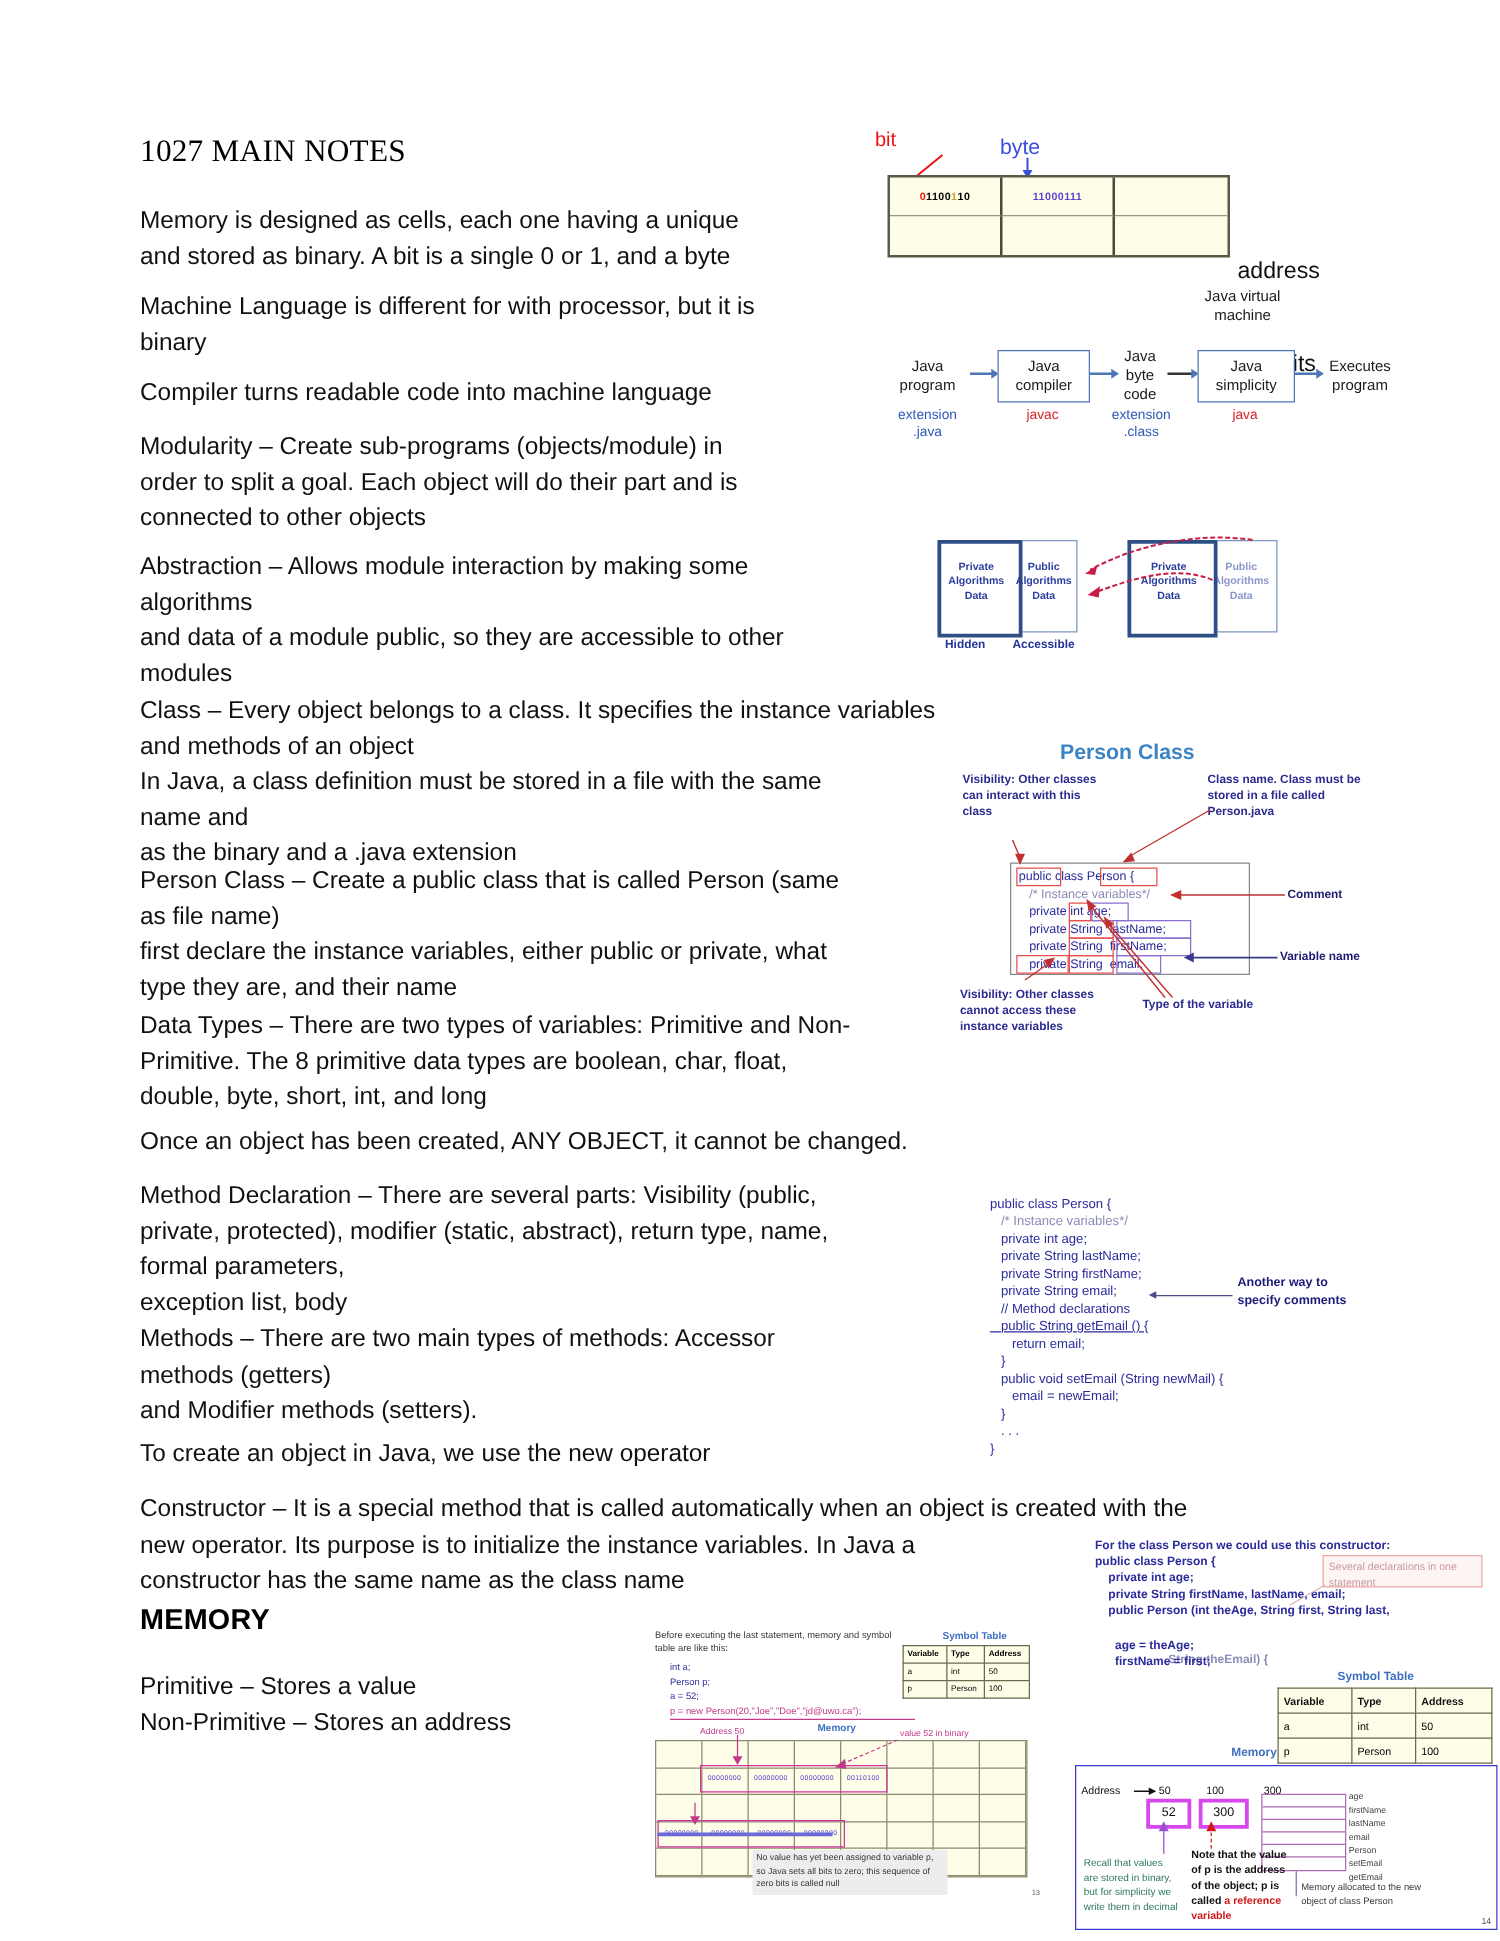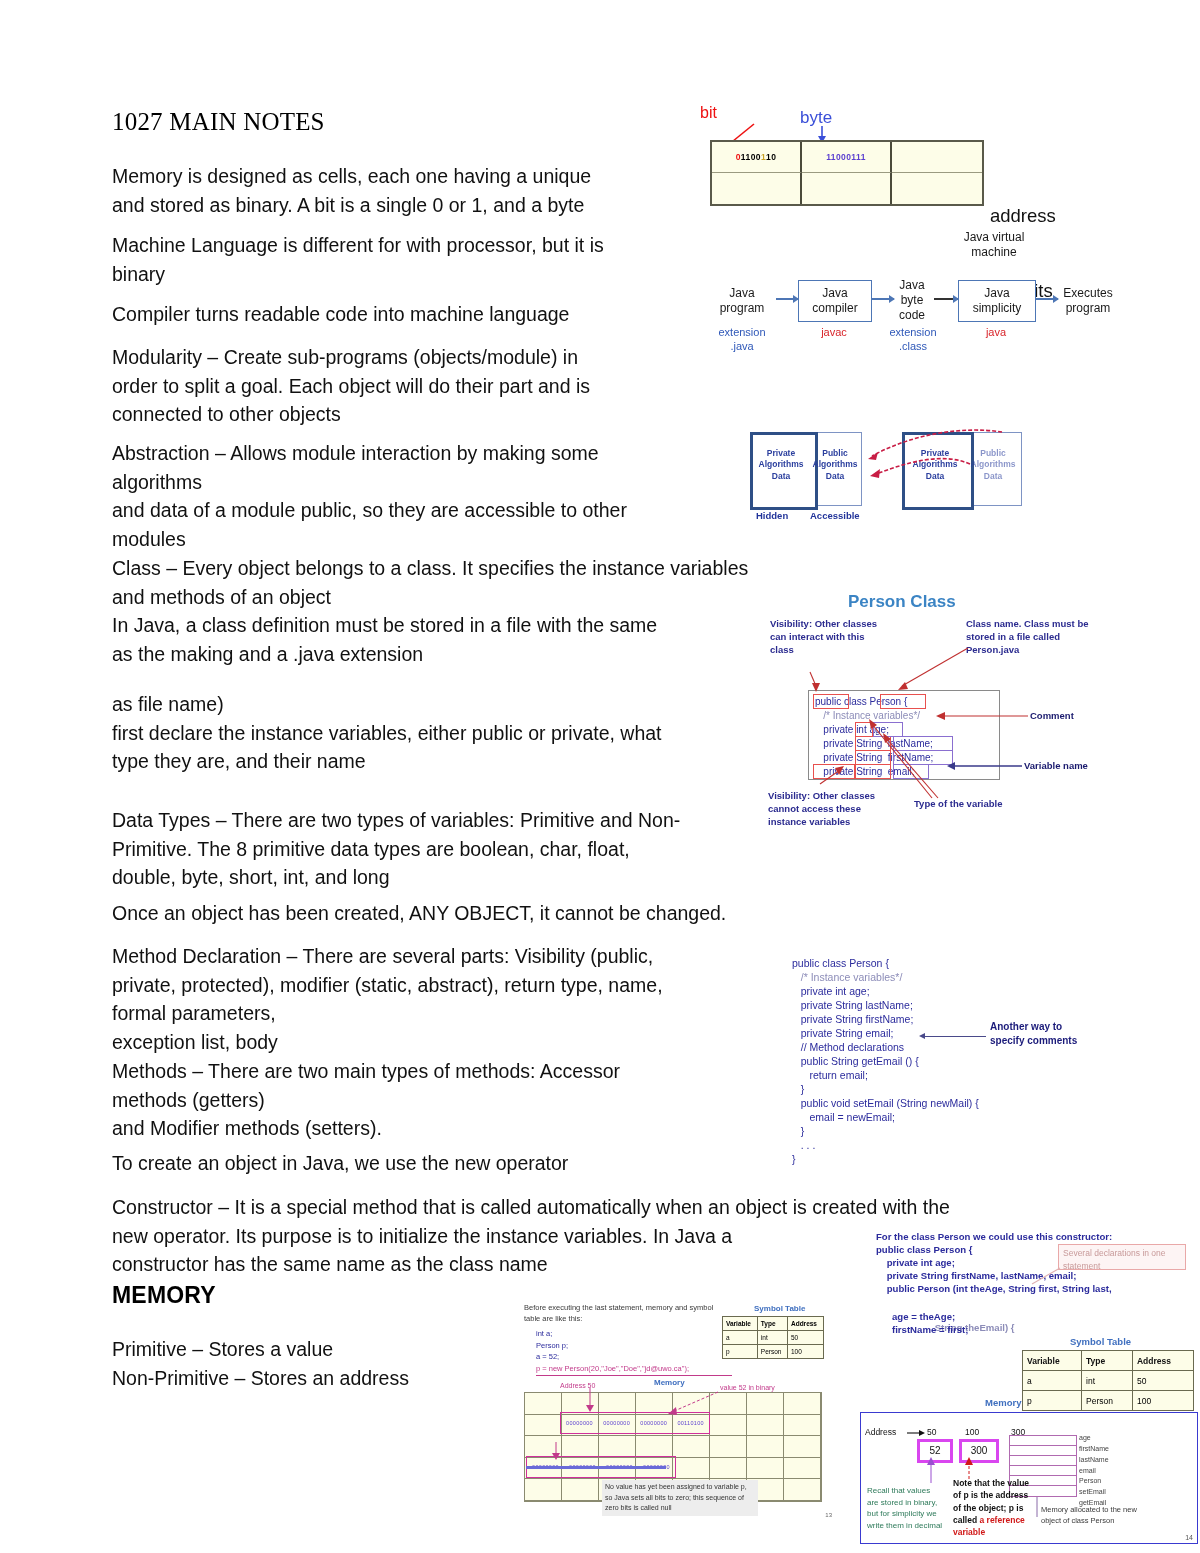--- a/index.html
+++ b/index.html
@@ -340,24 +340,26 @@
     <div>Abstraction – Allows module interaction by making some</div>
     <div>algorithms</div>
     <div>and data of  a module public, so they are accessible to other</div>
     <div>modules</div>
   </div>
 
   <div class="para" style="top:554px;">
     <div>Class – Every object belongs to a class. It specifies the instance variables</div>
     <div>and methods of an object</div>
     <div>In Java, a class definition must be stored in a file with the same</div>
-    <div>as the making and a .java extension</div>
+    <div>name and</div>
+    <div>as the binary and a .java extension</div>
   </div>
 
   <div class="para" style="top:690px;">
+    <div>Person Class – Create a public class that is called Person (same</div>
     <div>as file name)</div>
     <div>first declare the instance variables, either public or private, what</div>
     <div>type they are, and their name</div>
   </div>
 
   <div class="para" style="top:806px;">
     <div>Data Types – There are two types of variables: Primitive and Non-</div>
     <div>Primitive. The 8 primitive data types are boolean, char, float,</div>
     <div>double, byte, short, int, and long</div>
   </div>
@@ -558,21 +560,21 @@
   </div>
 
   <div class="dgm" id="methodcode">
     <div class="mline" style="top:0px;">public class Person {</div>
     <div class="mline" style="top:14px;color:#8c8cb8;">   /* Instance variables*/</div>
     <div class="mline" style="top:28px;">   private int age;</div>
     <div class="mline" style="top:42px;">   private String lastName;</div>
     <div class="mline" style="top:56px;">   private String firstName;</div>
     <div class="mline" style="top:70px;">   private String email;</div>
     <div class="mline" style="top:84px;">   // Method declarations</div>
-    <div class="mline" style="top:98px;">   public String getEmail () {</div>
+    <div class="mline" style="top:98px;text-decoration:underline;">   public String getEmail () {</div>
     <div class="mline" style="top:112px;">      return email;</div>
     <div class="mline" style="top:126px;">   }</div>
     <div class="mline" style="top:140px;">   public void setEmail (String newMail) {</div>
     <div class="mline" style="top:154px;">      email = newEmail;</div>
     <div class="mline" style="top:168px;">   }</div>
     <div class="mline" style="top:182px;">   . . .</div>
     <div class="mline" style="top:196px;">}</div>
     <div class="note">Another way to
 specify
 comments</div>

